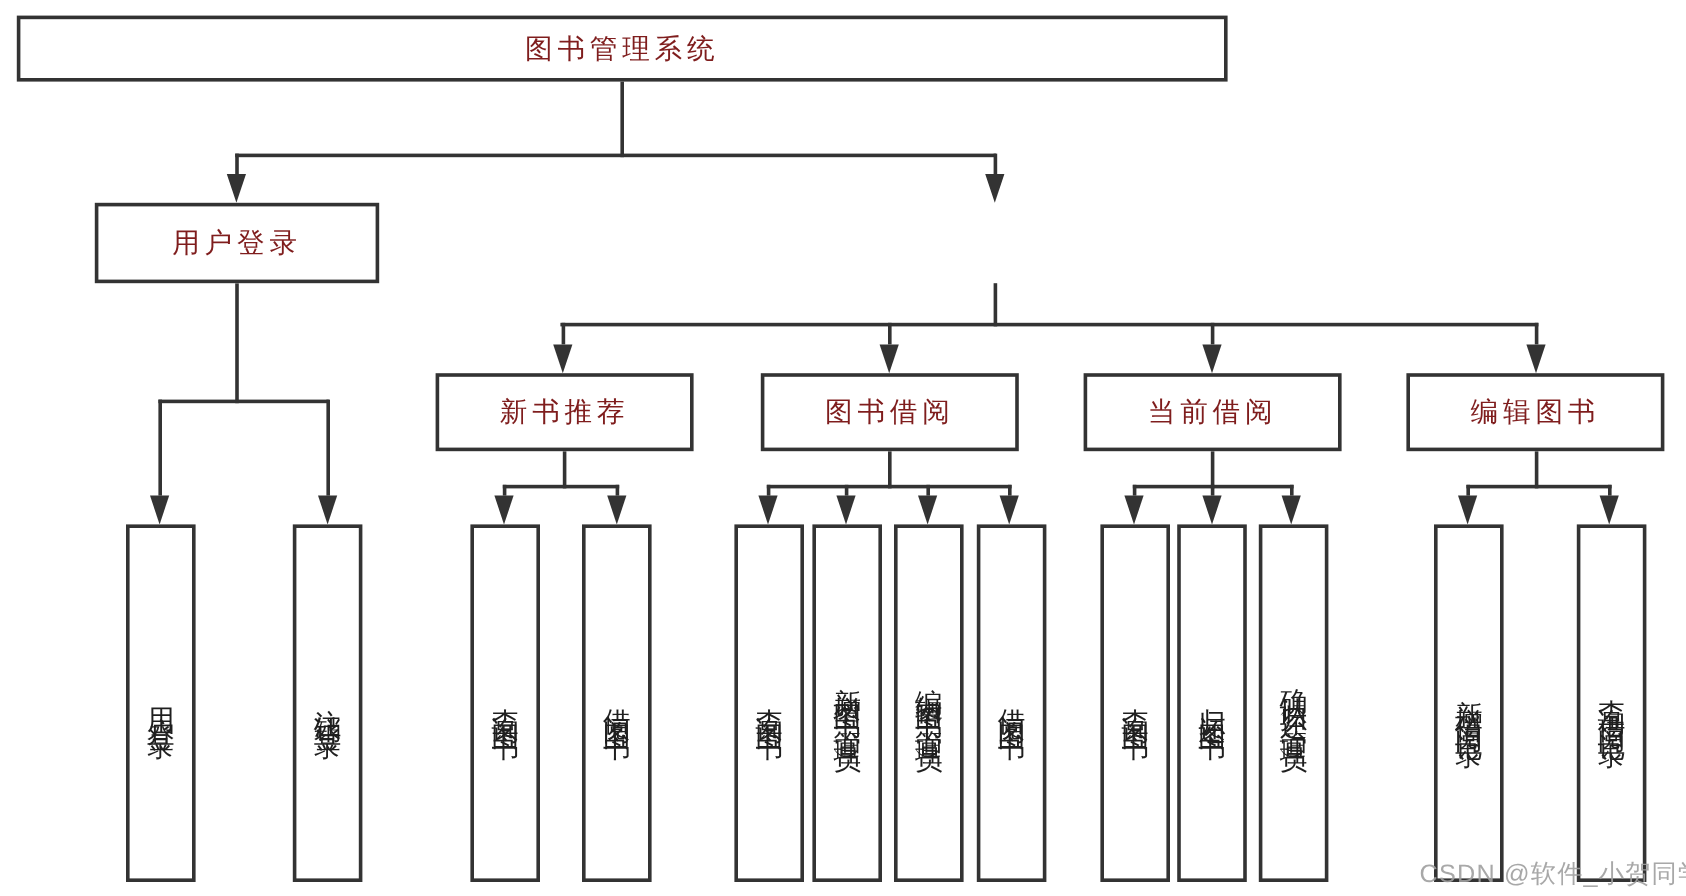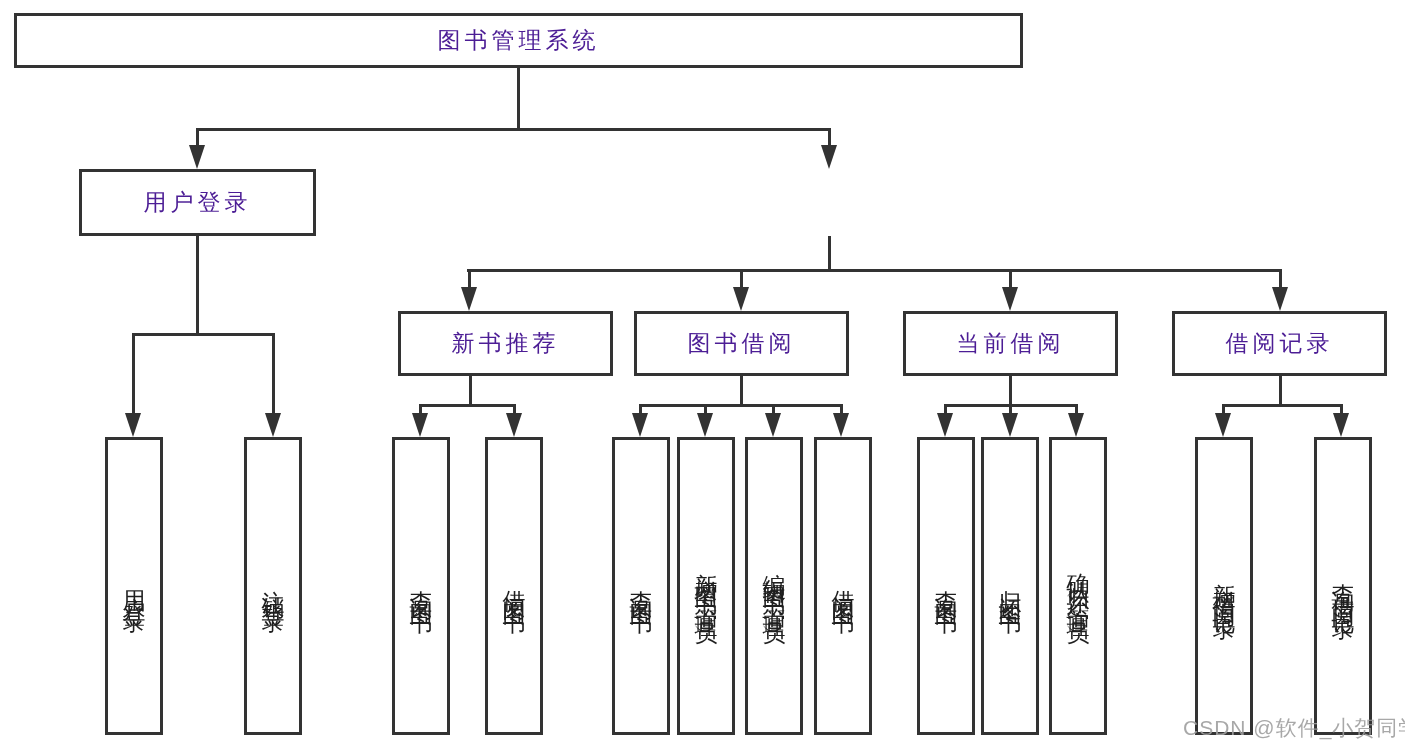--- a/index.html
+++ b/index.html
@@ -17,21 +17,21 @@
   }
   
   .hbox {
     position: absolute;
     box-sizing: border-box;
     border: 3px solid #333333;
     background: #ffffff;
     display: flex;
     align-items: center;
     justify-content: center;
-    color: #4c1d95;
+    color: #7f1d1d;
     font-size: 23px;
     letter-spacing: 4px;
     white-space: nowrap;
   }
   .vbox {
     position: absolute;
     box-sizing: border-box;
     border: 3px solid #333333;
     background: #ffffff;
     width: 58px;
@@ -142,31 +142,31 @@
   <div class="arrow" style="left:1333px; top:413px;"></div>
 
   <div class="hbox" style="left:14px; top:13px; width:1009px; height:55px;">
     <span>图书管理系统</span>
   </div>
 
   <div class="hbox" style="left:79px; top:169px; width:237px; height:67px;">
     <span>用户登录</span>
   </div>
 
-  <div class="hbox" style="left:363px; top:311px; width:215px; height:65px;margin-left:35px;">
+  <div class="hbox" style="left:363px; top:311px; width:215px; height:65px;">
     <span>新书推荐</span>
   </div>
   <div class="hbox" style="left:903px; top:311px; width:215px; height:65px;">
     <span>当前借阅</span>
   </div>
   <div class="hbox" style="left:634px; top:311px; width:215px; height:65px;">
     <span>图书借阅</span>
   </div>
   <div class="hbox" style="left:1172px; top:311px; width:215px; height:65px;">
-    <span>借阅记录</span>
+    <span>编辑图书</span>
   </div>
 
   <div class="vbox" style="left:105px;">
     <span class="vtext">用户登录</span>
   </div>
   <div class="vbox" style="left:244px;">
     <span class="vtext">注销登录</span>
   </div>
 
   <div class="vbox" style="left:392px;">

